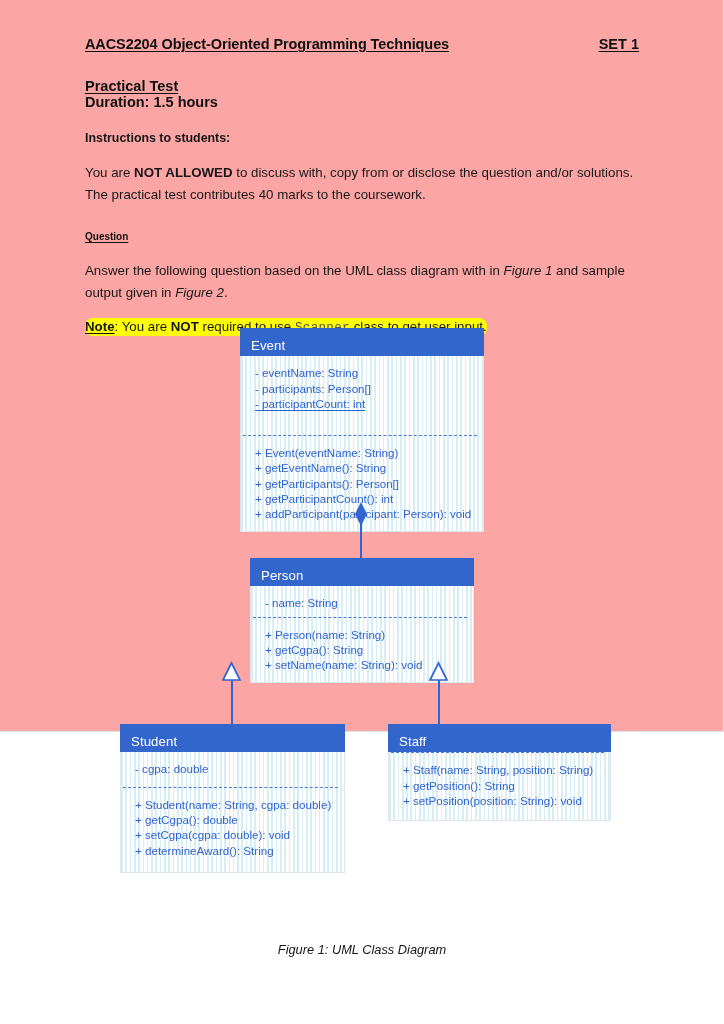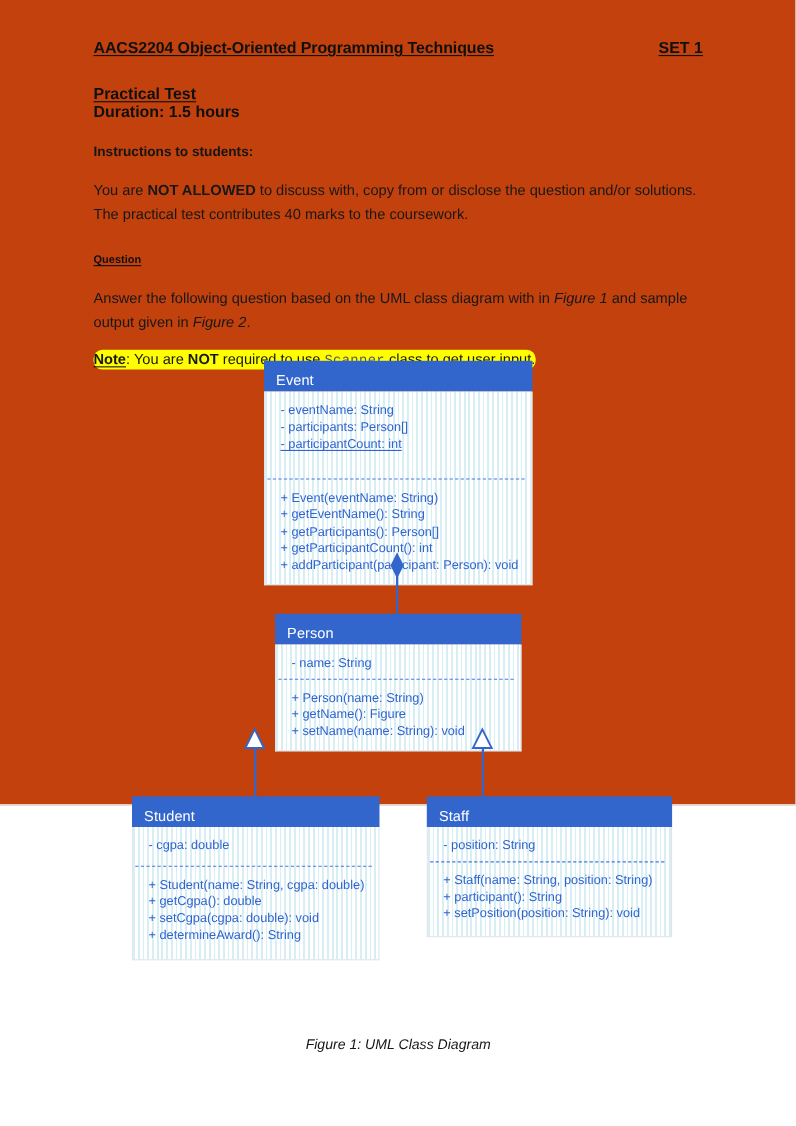--- a/index.html
+++ b/index.html
@@ -12,21 +12,21 @@
     height: 1024px;
     position: relative;
     font-family: "Liberation Sans", sans-serif;
     overflow: hidden;
   }
   .page {
     position: absolute;
     left: 0; top: 0;
     width: 724px;
     height: 732px;
-    background: #c2410c;
+    background: #fca5a5;
     border-right: 1px solid #e2e2e2;
     border-bottom: 1px solid #e2e2e2;
     box-sizing: border-box;
   }
   .content {
     position: absolute;
     left: 85px;
     top: 36px;
     width: 565px;
   }
@@ -237,21 +237,21 @@
 
     <div class="uml-box" style="left:250px; top:230px; width:224px;">
       <div class="uml-head">Person</div>
       <div class="uml-body">
         <div class="uml-sec attrs" style="padding-bottom:6px;">
           <div class="uml-line">- name: String</div>
         </div>
         <div class="uml-div"></div>
         <div class="uml-sec">
           <div class="uml-line">+ Person(name: String)</div>
-          <div class="uml-line">+ getName(): Figure</div>
+          <div class="uml-line">+ getCgpa(): String</div>
           <div class="uml-line">+ setName(name: String): void</div>
         </div>
       </div>
     </div>
 
     <div class="uml-box" style="left:120px; top:396px; width:225px;">
       <div class="uml-head">Student</div>
       <div class="uml-body">
         <div class="uml-sec attrs" style="padding-bottom:10px;">
           <div class="uml-line">- cgpa: double</div>
@@ -262,27 +262,24 @@
           <div class="uml-line">+ getCgpa(): double</div>
           <div class="uml-line">+ setCgpa(cgpa: double): void</div>
           <div class="uml-line">+ determineAward(): String</div>
         </div>
       </div>
     </div>
 
     <div class="uml-box" style="left:388px; top:396px; width:223px;">
       <div class="uml-head">Staff</div>
       <div class="uml-body">
-        <div class="uml-sec attrs" style="padding-bottom:6px;">
-          <div class="uml-line">- position: String</div>
-        </div>
         <div class="uml-div"></div>
         <div class="uml-sec" style="padding-bottom:12px;">
           <div class="uml-line">+ Staff(name: String, position: String)</div>
-          <div class="uml-line">+ participant(): String</div>
+          <div class="uml-line">+ getPosition(): String</div>
           <div class="uml-line">+ setPosition(position: String): void</div>
         </div>
       </div>
     </div>
 
     <div class="conn vline" style="left:360px; top:186px; height:46px;"></div>
     <svg class="marker" style="left:352px; top:174px;" width="18" height="26" viewBox="0 0 18 26">
       <polygon points="9,0 15,12 9,24 3,12" fill="#3266cc"></polygon>
     </svg>
 

